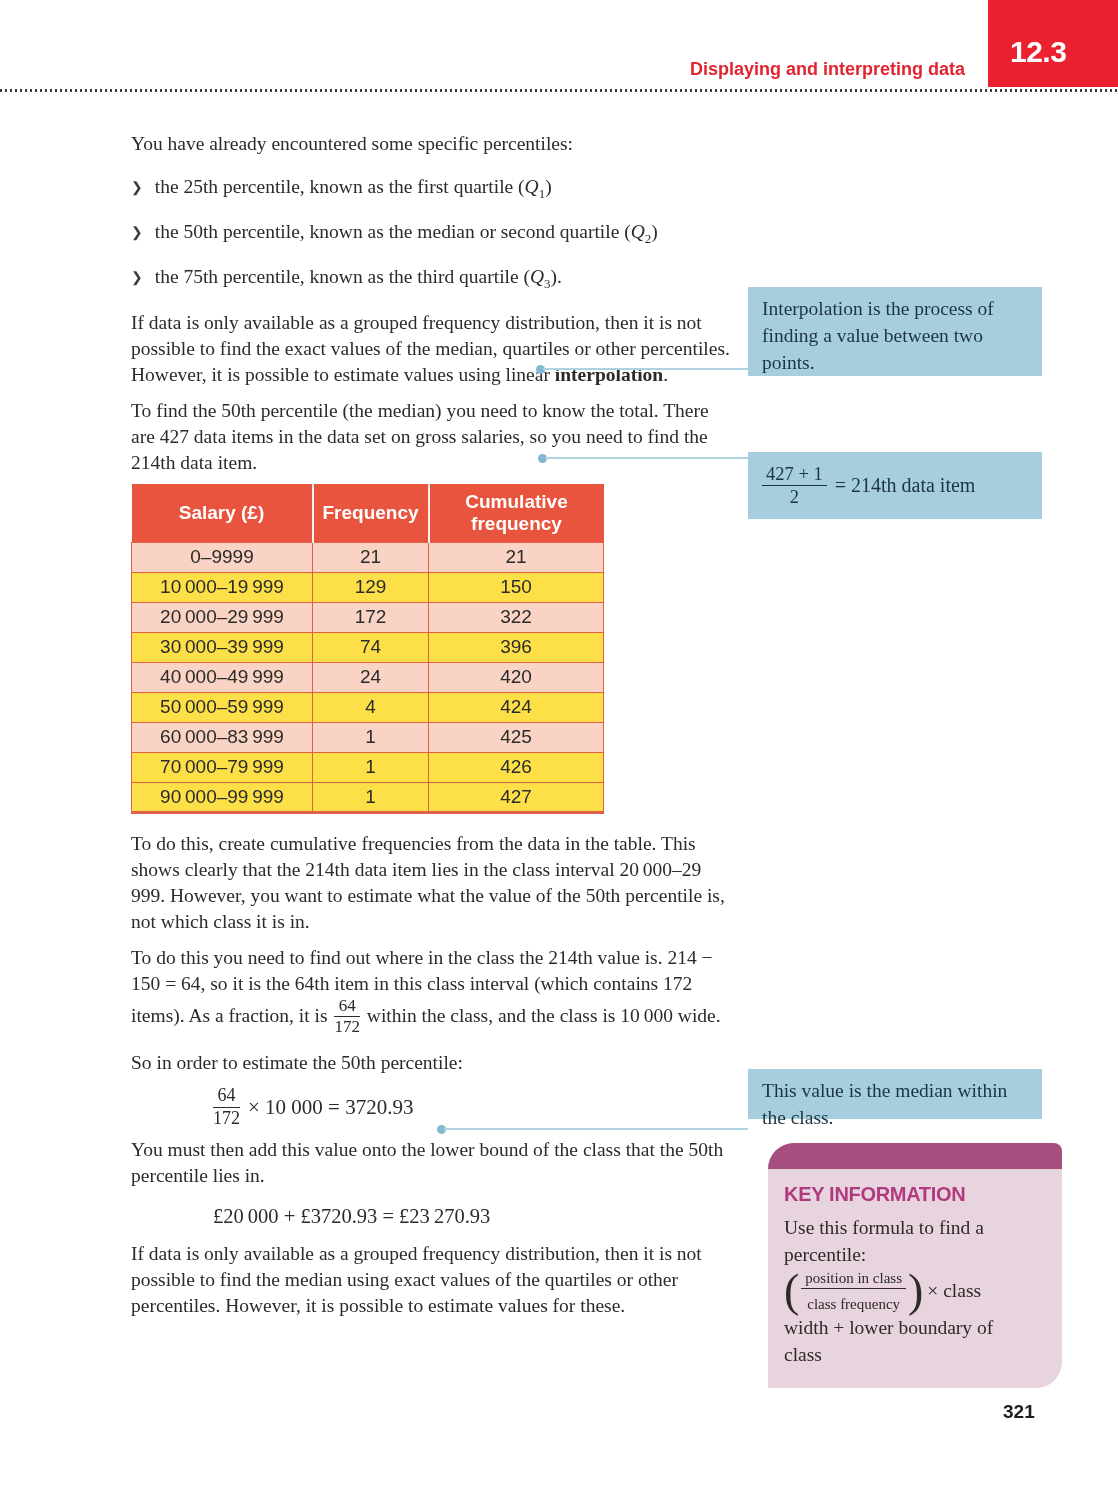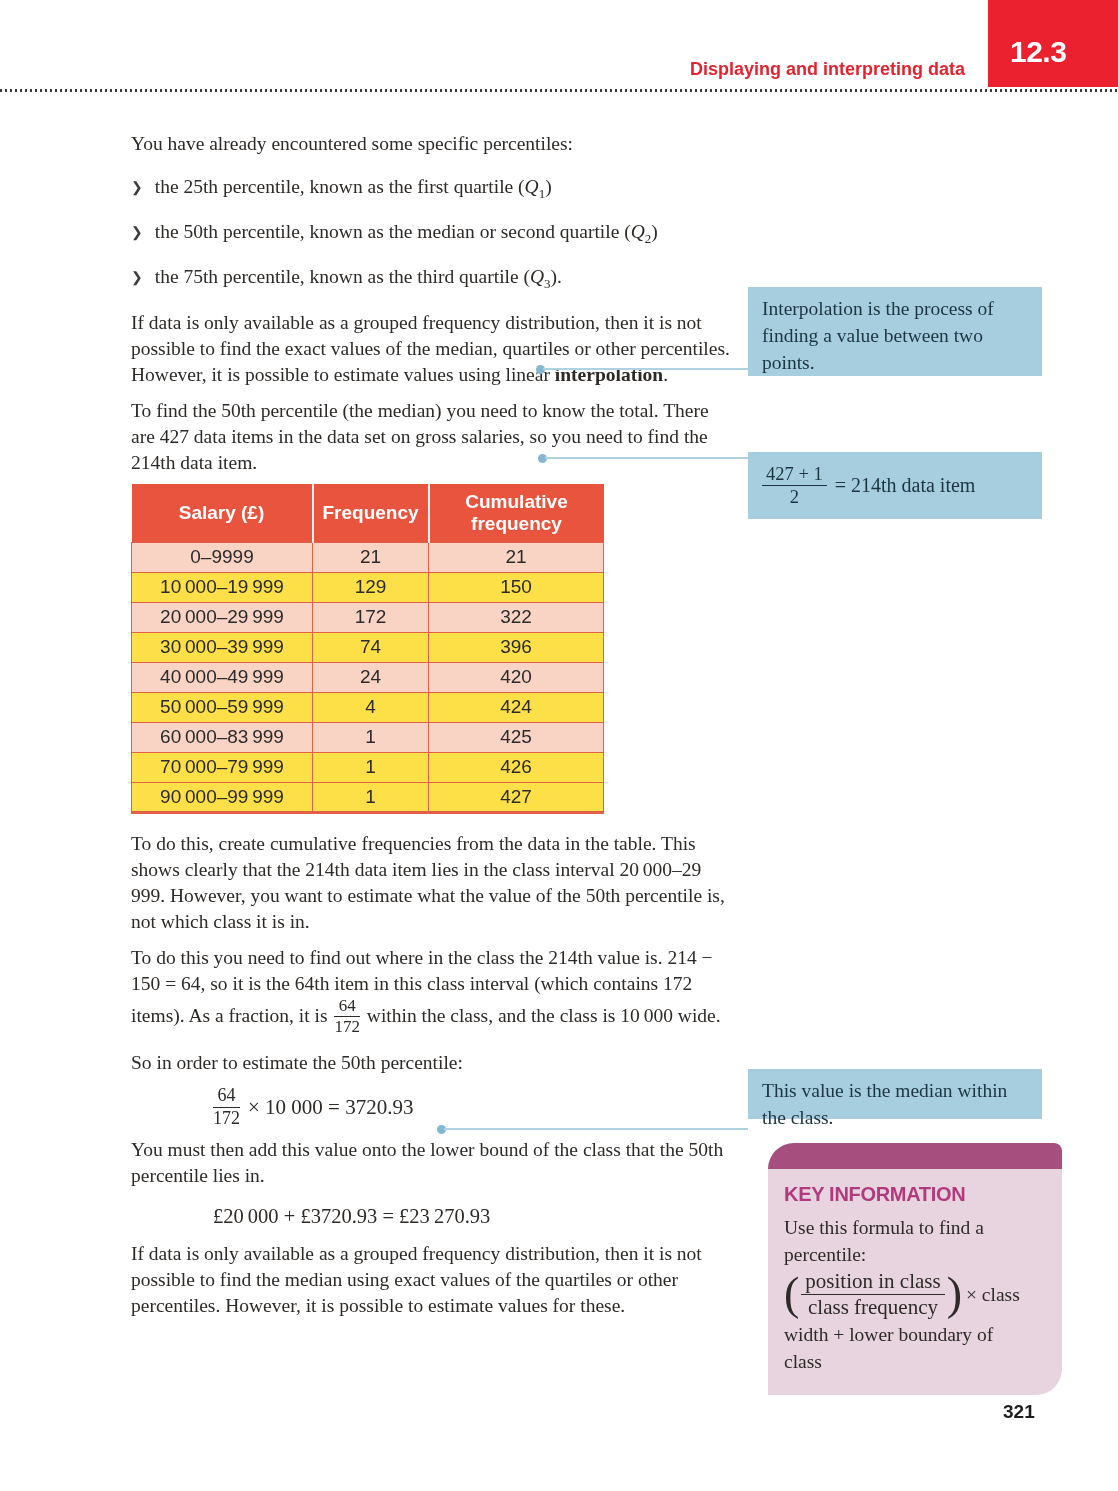--- a/index.html
+++ b/index.html
@@ -98,21 +98,21 @@
     background: #e7d4de; border-radius: 0 0 26px 0;
     padding: 14px 16px 20px; color: #2d2a27;
   }
   .key-info .title {
     font-family: "Liberation Sans", sans-serif; font-weight: bold;
     font-size: 20px; color: #b13a7e; letter-spacing: -0.3px; margin-bottom: 8px;
   }
   .key-info .txt { font-size: 19.5px; line-height: 27px; }
   .ki-formula { display: flex; align-items: center; margin: 2px 0; }
   .ki-formula .paren { font-size: 46px; font-weight: 400; line-height: 0.8; font-family: "Liberation Serif", serif; }
-  .ki-formula .frac { font-size: 21px; margin: 0 2px; }
+  .ki-formula .frac { font-size: 15px; margin: 0 2px; gap: 6px; }
   .ki-formula .after { font-size: 19.5px; margin-left: 4px; }
   
   .page-number {
     position: absolute; left: 1003px; top: 1401px;
     font-family: "Liberation Sans", sans-serif; font-weight: bold; font-size: 19px; color: #1e1e1e;
   }
 </style>
 </head>
 <body>
 

